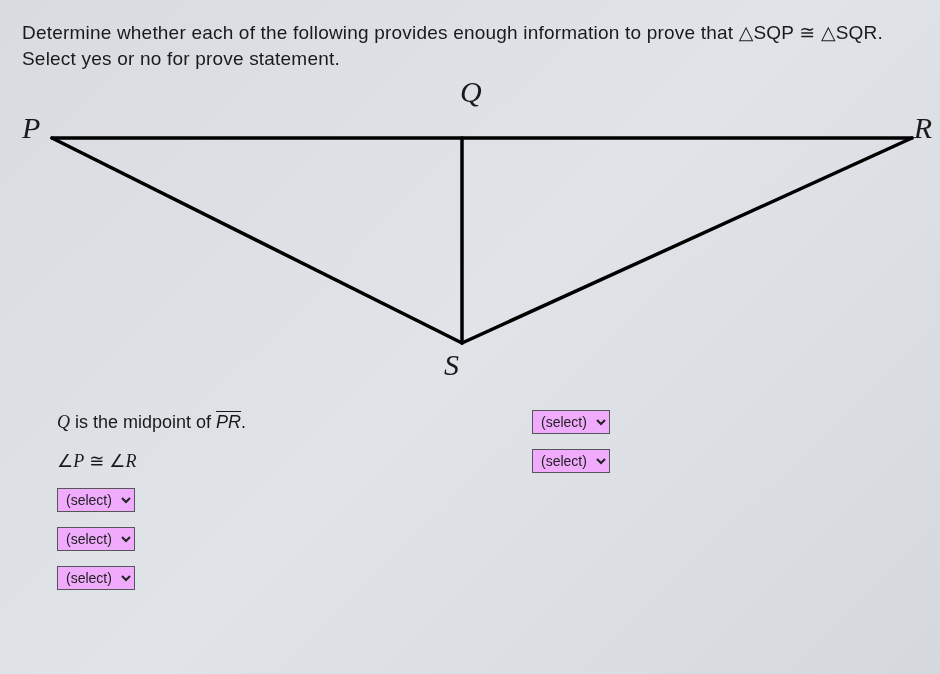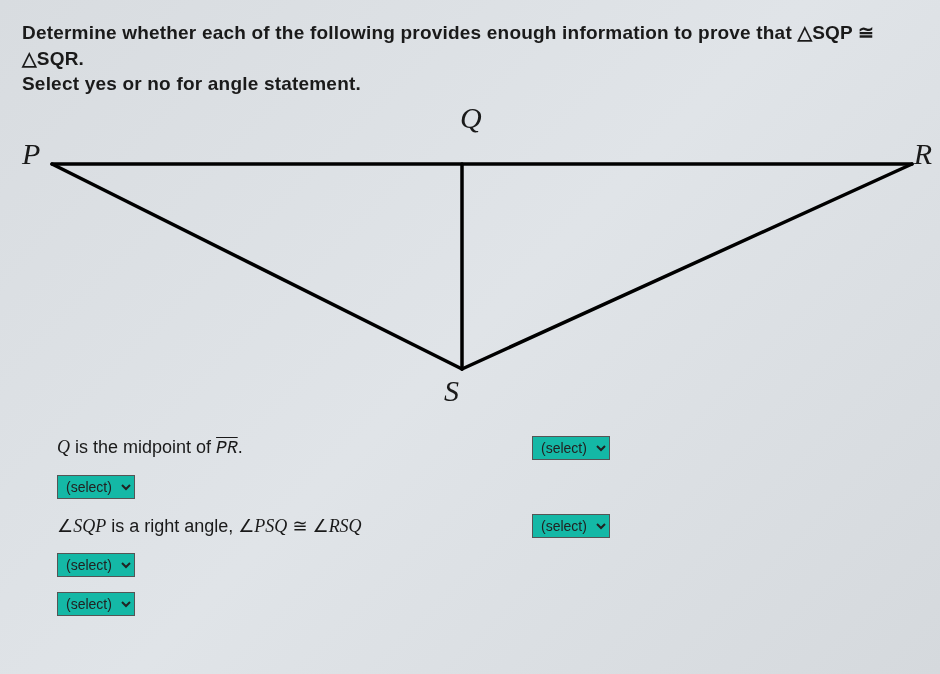--- a/index.html
+++ b/index.html
@@ -12,21 +12,21 @@
       height: 674px;
       background: linear-gradient(135deg, #d8dce0 0%, #e0e4e8 50%, #d5d9dd 100%);
       font-family: Arial, Helvetica, sans-serif;
       color: #1a1a1a;
       padding: 20px 22px;
       position: relative;
       overflow: hidden;
     }
     .question-text {
       font-size: 19px;
-      font-weight: bold;
+      font-weight: normal;
       line-height: 1.35;
       margin-bottom: 12px;
       letter-spacing: 0.2px;
     }
     .figure-container {
       position: relative;
       width: 910px;
       height: 300px;
       margin: 10px 0 20px 0;
     }
@@ -56,44 +56,44 @@
       font-size: 18px;
       font-family: Arial, sans-serif;
     }
     .statement-text .math {
       font-style: italic;
       font-family: 'Times New Roman', serif;
     }
     .overline {
       text-decoration: overline;
       font-style: italic;
-      font-family: Liberation Mono, monospace;
+      font-family: Liberation Sans, sans-serif;
     }
     .angle {
       font-family: 'Times New Roman', serif;
     }
     select.answer-select {
       font-size: 14px;
       padding: 2px 4px;
       border: 1px solid #555;
-      background: #14b8a6;
+      background: #f0abfc;
       color: #222;
       min-width: 78px;
       height: 24px;
     }
     .cong {
       font-family: 'Times New Roman', serif;
     }
   </style>
 </head>
 <body>
 
 <div class="question-text">
   <span>Determine whether each of the following provides enough information to prove that △SQP ≅ △SQR.</span><br>
-  <span>Select yes or no for angle statement.</span>
+  <span>Select yes or no for prove statement.</span>
 </div>
 
 <div class="figure-container">
   <svg width="910" height="300" viewBox="0 0 910 300">
     <g stroke="#000" stroke-width="3.5" fill="none" stroke-linecap="round" stroke-linejoin="round">
       <line x1="30" y1="55" x2="890" y2="55"></line>
       <line x1="30" y1="55" x2="440" y2="260"></line>
       <line x1="890" y1="55" x2="440" y2="260"></line>
       <line x1="440" y1="55" x2="440" y2="260"></line>
     </g>
@@ -103,24 +103,24 @@
   <div class="vertex-label label-R">R</div>
   <div class="vertex-label label-S">S</div>
 </div>
 
 <div class="statements">
   <div class="statement-row">
     <div class="statement-text"><span class="math">Q</span> is the midpoint of <span class="overline">PR</span>.</div>
     <select class="answer-select"><option>(select)</option><option>yes</option><option>no</option></select>
   </div>
   <div class="statement-row">
+    <div class="statement-text"><span class="angle">∠</span><span class="math">P</span> <span class="cong">≅</span> <span class="angle">∠</span><span class="math">R</span></div>
     <select class="answer-select"><option>(select)</option><option>yes</option><option>no</option></select>
   </div>
   <div class="statement-row">
-    <div class="statement-text"><span class="angle">∠</span><span class="math">SQP</span> is a right angle, <span class="angle">∠</span><span class="math">PSQ</span> <span class="cong">≅</span> <span class="angle">∠</span><span class="math">RSQ</span></div>
     <select class="answer-select"><option>(select)</option><option>yes</option><option>no</option></select>
   </div>
   <div class="statement-row">
     <select class="answer-select"><option>(select)</option><option>yes</option><option>no</option></select>
   </div>
   <div class="statement-row">
     <select class="answer-select"><option>(select)</option><option>yes</option><option>no</option></select>
   </div>
 </div>
 

